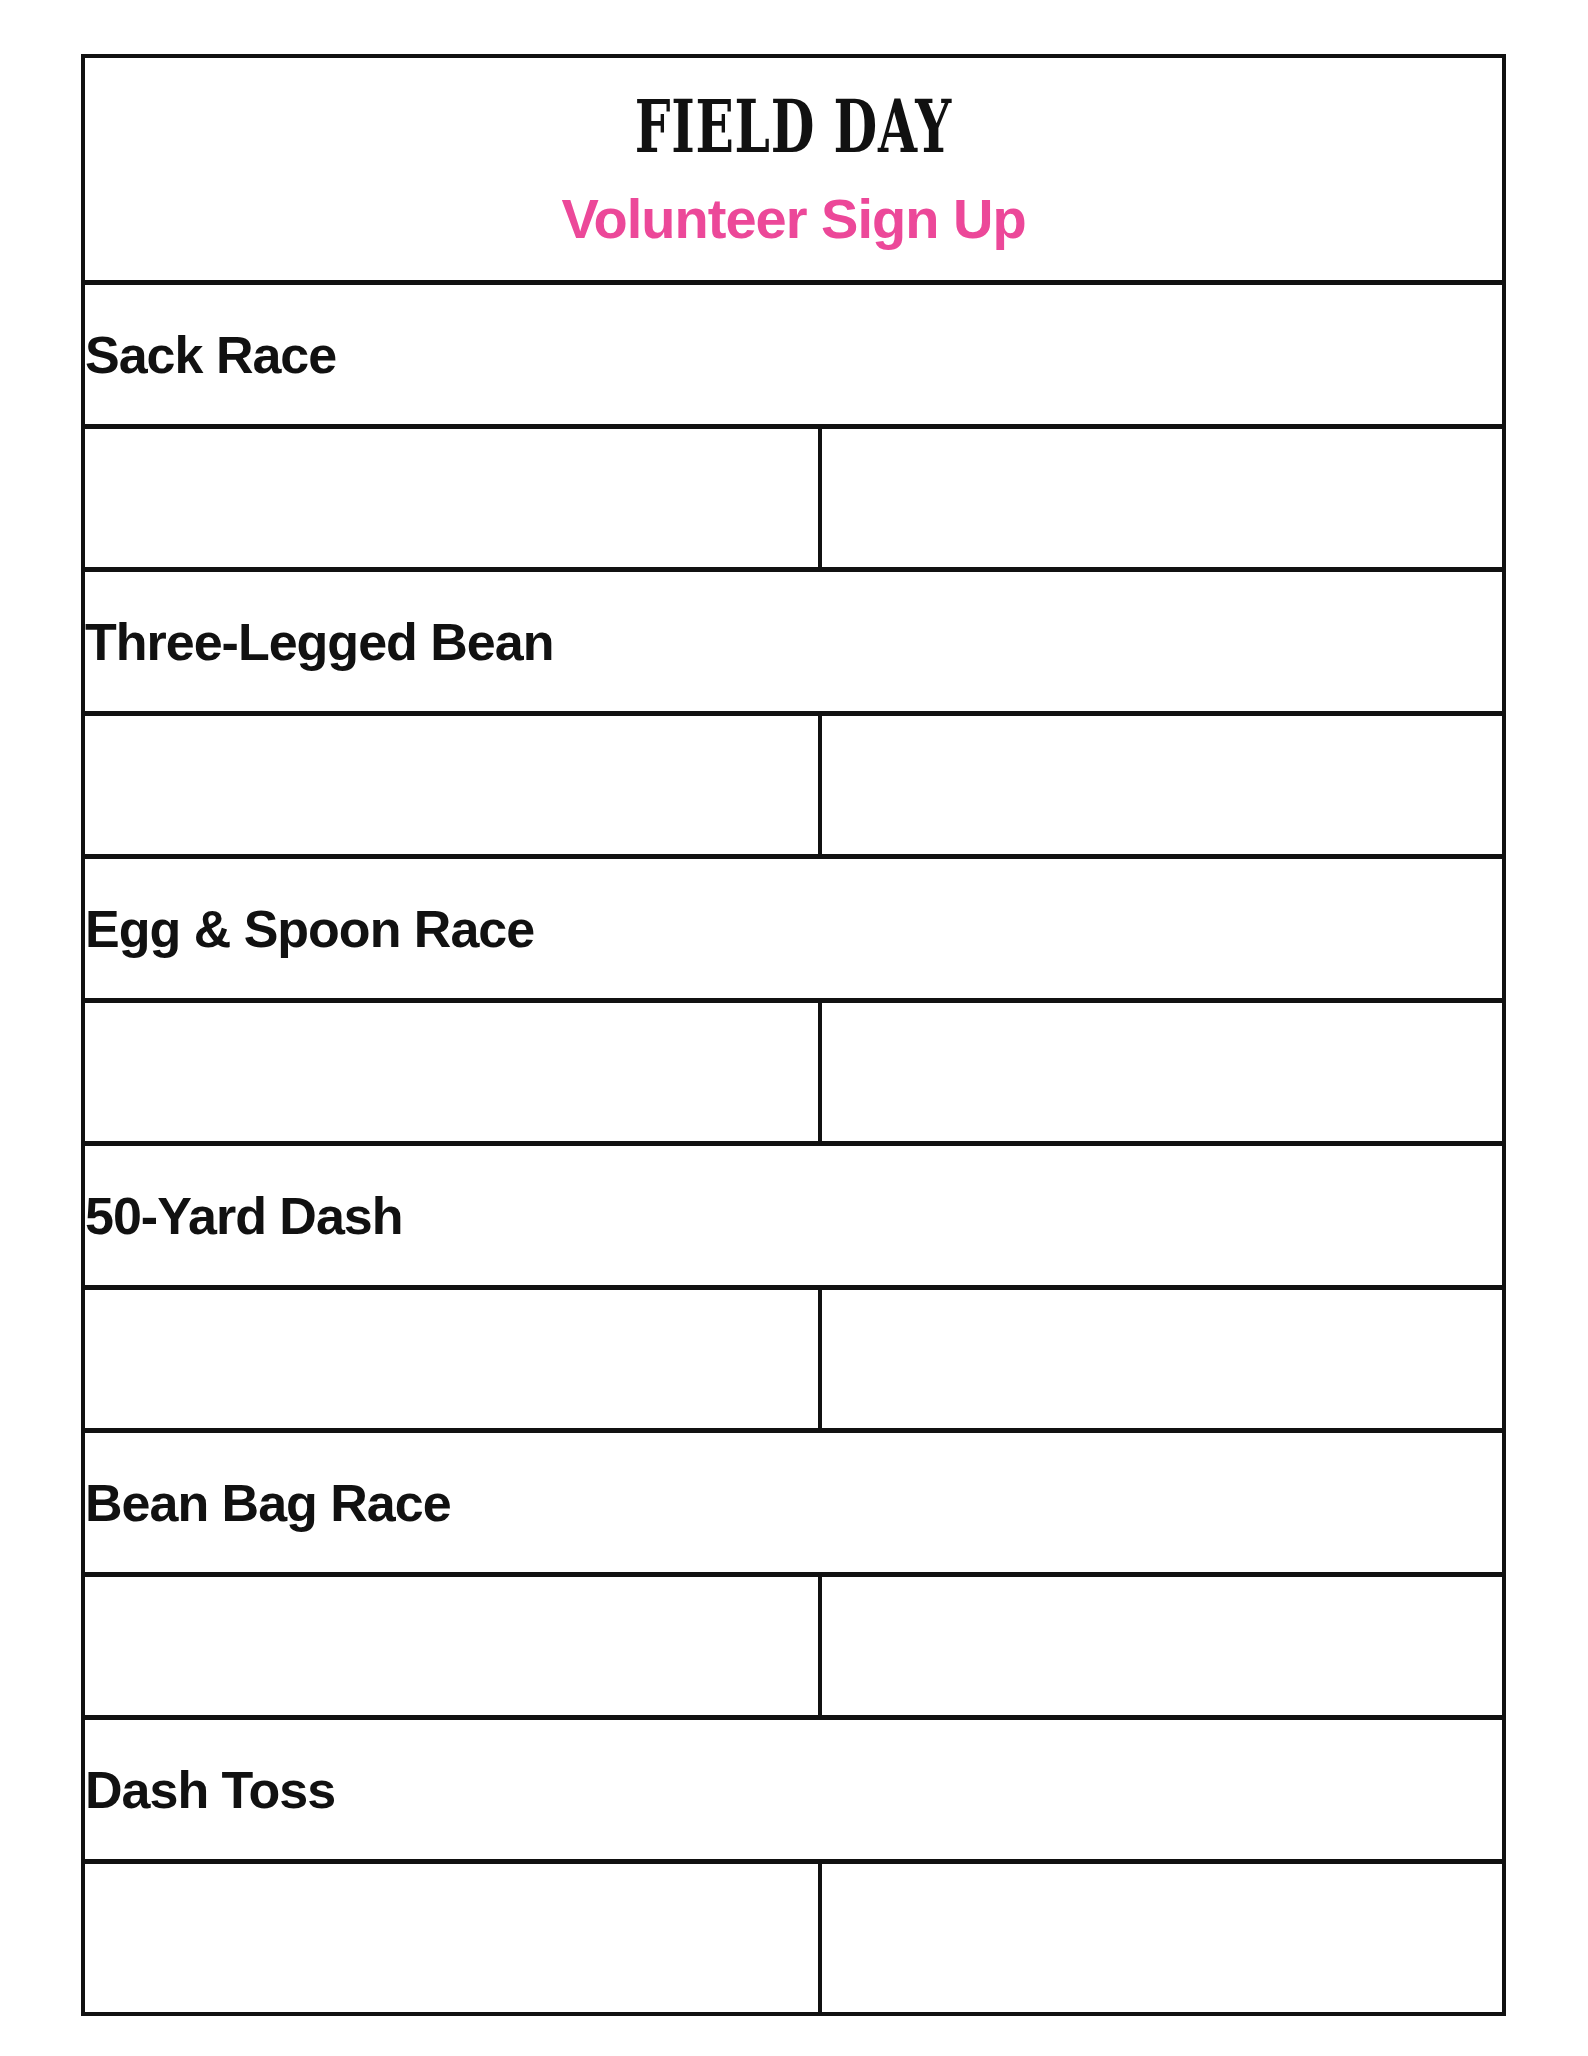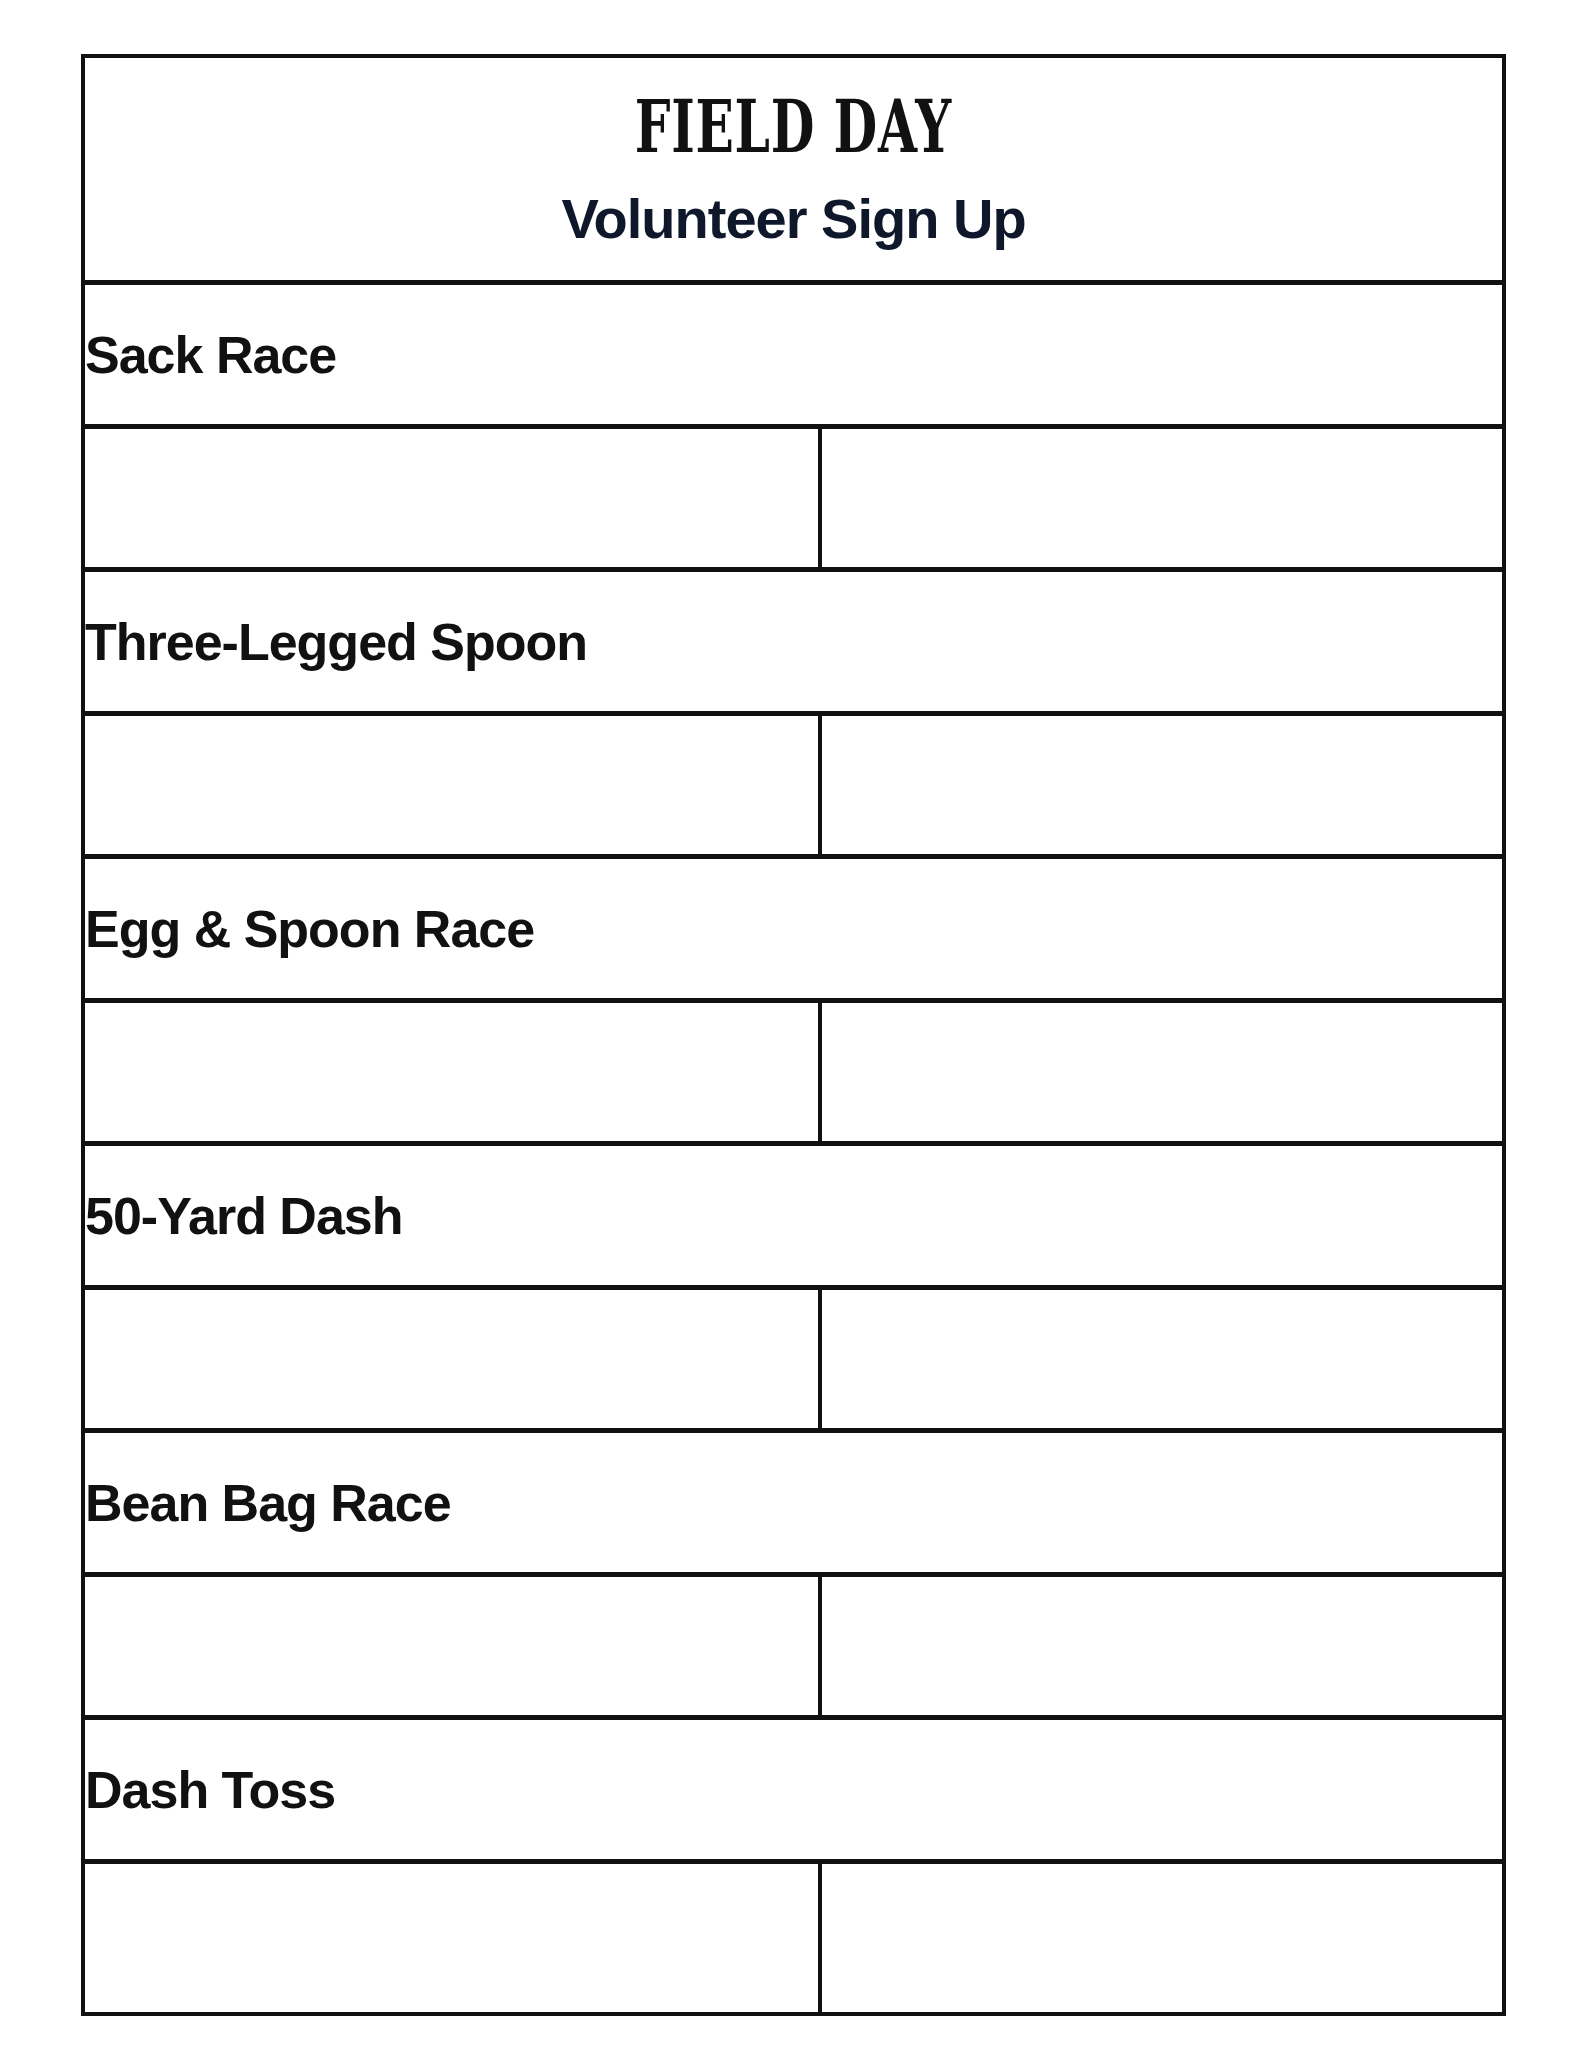--- a/index.html
+++ b/index.html
@@ -46,21 +46,21 @@
     letter-spacing: 1px;
     transform: scale(0.72, 1.04);
     transform-origin: center;
     white-space: nowrap;
   }
   .doc-subtitle {
     font-family: "Liberation Sans", sans-serif;
     font-weight: bold;
     font-size: 56px;
     line-height: 1;
-    color: #0f172a;
+    color: #ec4899;
     letter-spacing: -1px;
     white-space: nowrap;
   }
   .row-header {
     height: 144px;
     display: flex;
     align-items: center;
   }
   .event-label {
     font-family: "Liberation Sans", sans-serif;
@@ -106,21 +106,21 @@
 
     <div class="row row-header">
       <span class="event-label">Sack Race</span>
     </div>
     <div class="row row-slots">
       <div class="slot slot-left"></div>
       <div class="slot slot-right"></div>
     </div>
 
     <div class="row row-header">
-      <span class="event-label">Three-Legged Spoon</span>
+      <span class="event-label">Three-Legged Bean</span>
     </div>
     <div class="row row-slots">
       <div class="slot slot-left"></div>
       <div class="slot slot-right"></div>
     </div>
 
     <div class="row row-header">
       <span class="event-label">Egg &amp; Spoon Race</span>
     </div>
     <div class="row row-slots">

